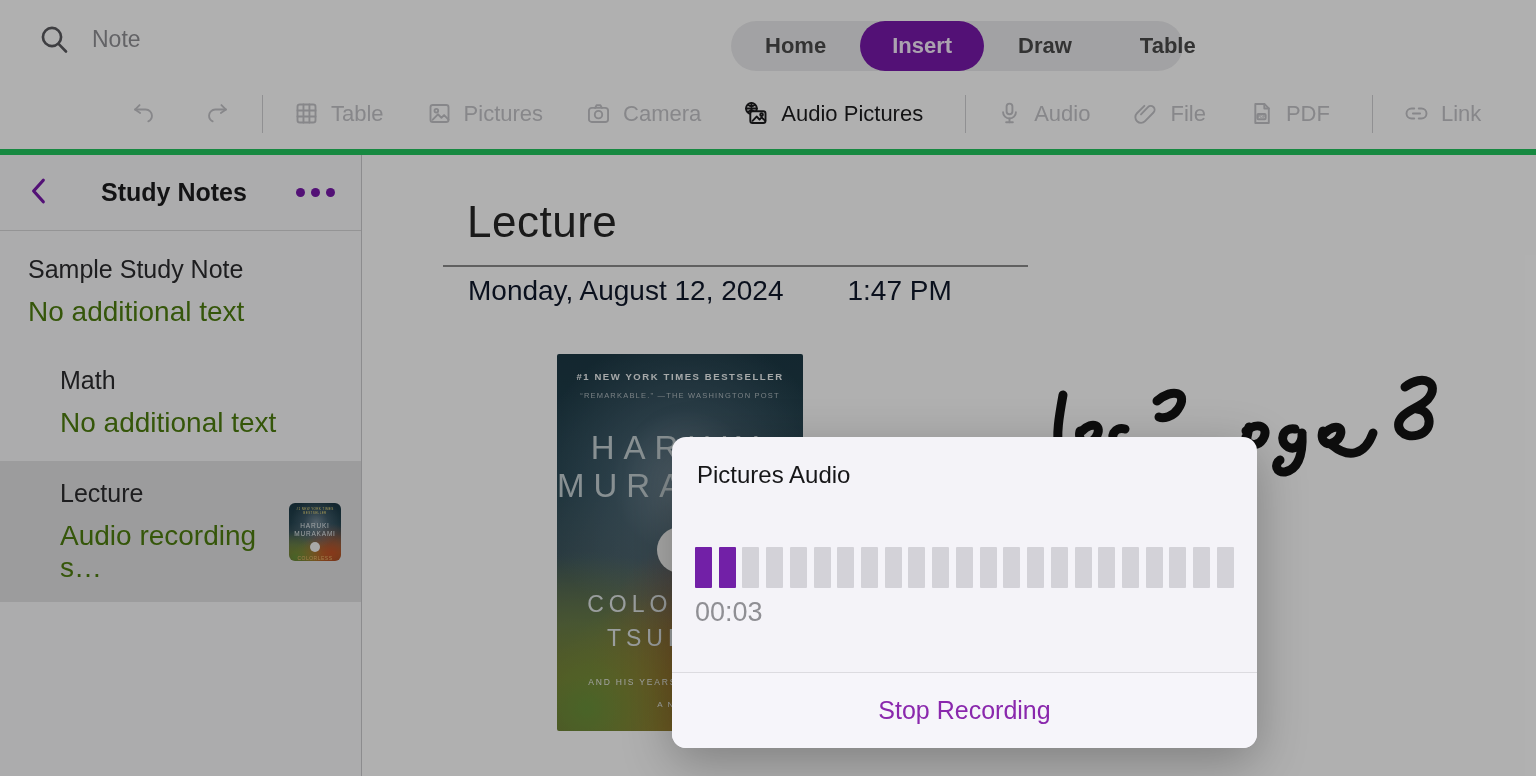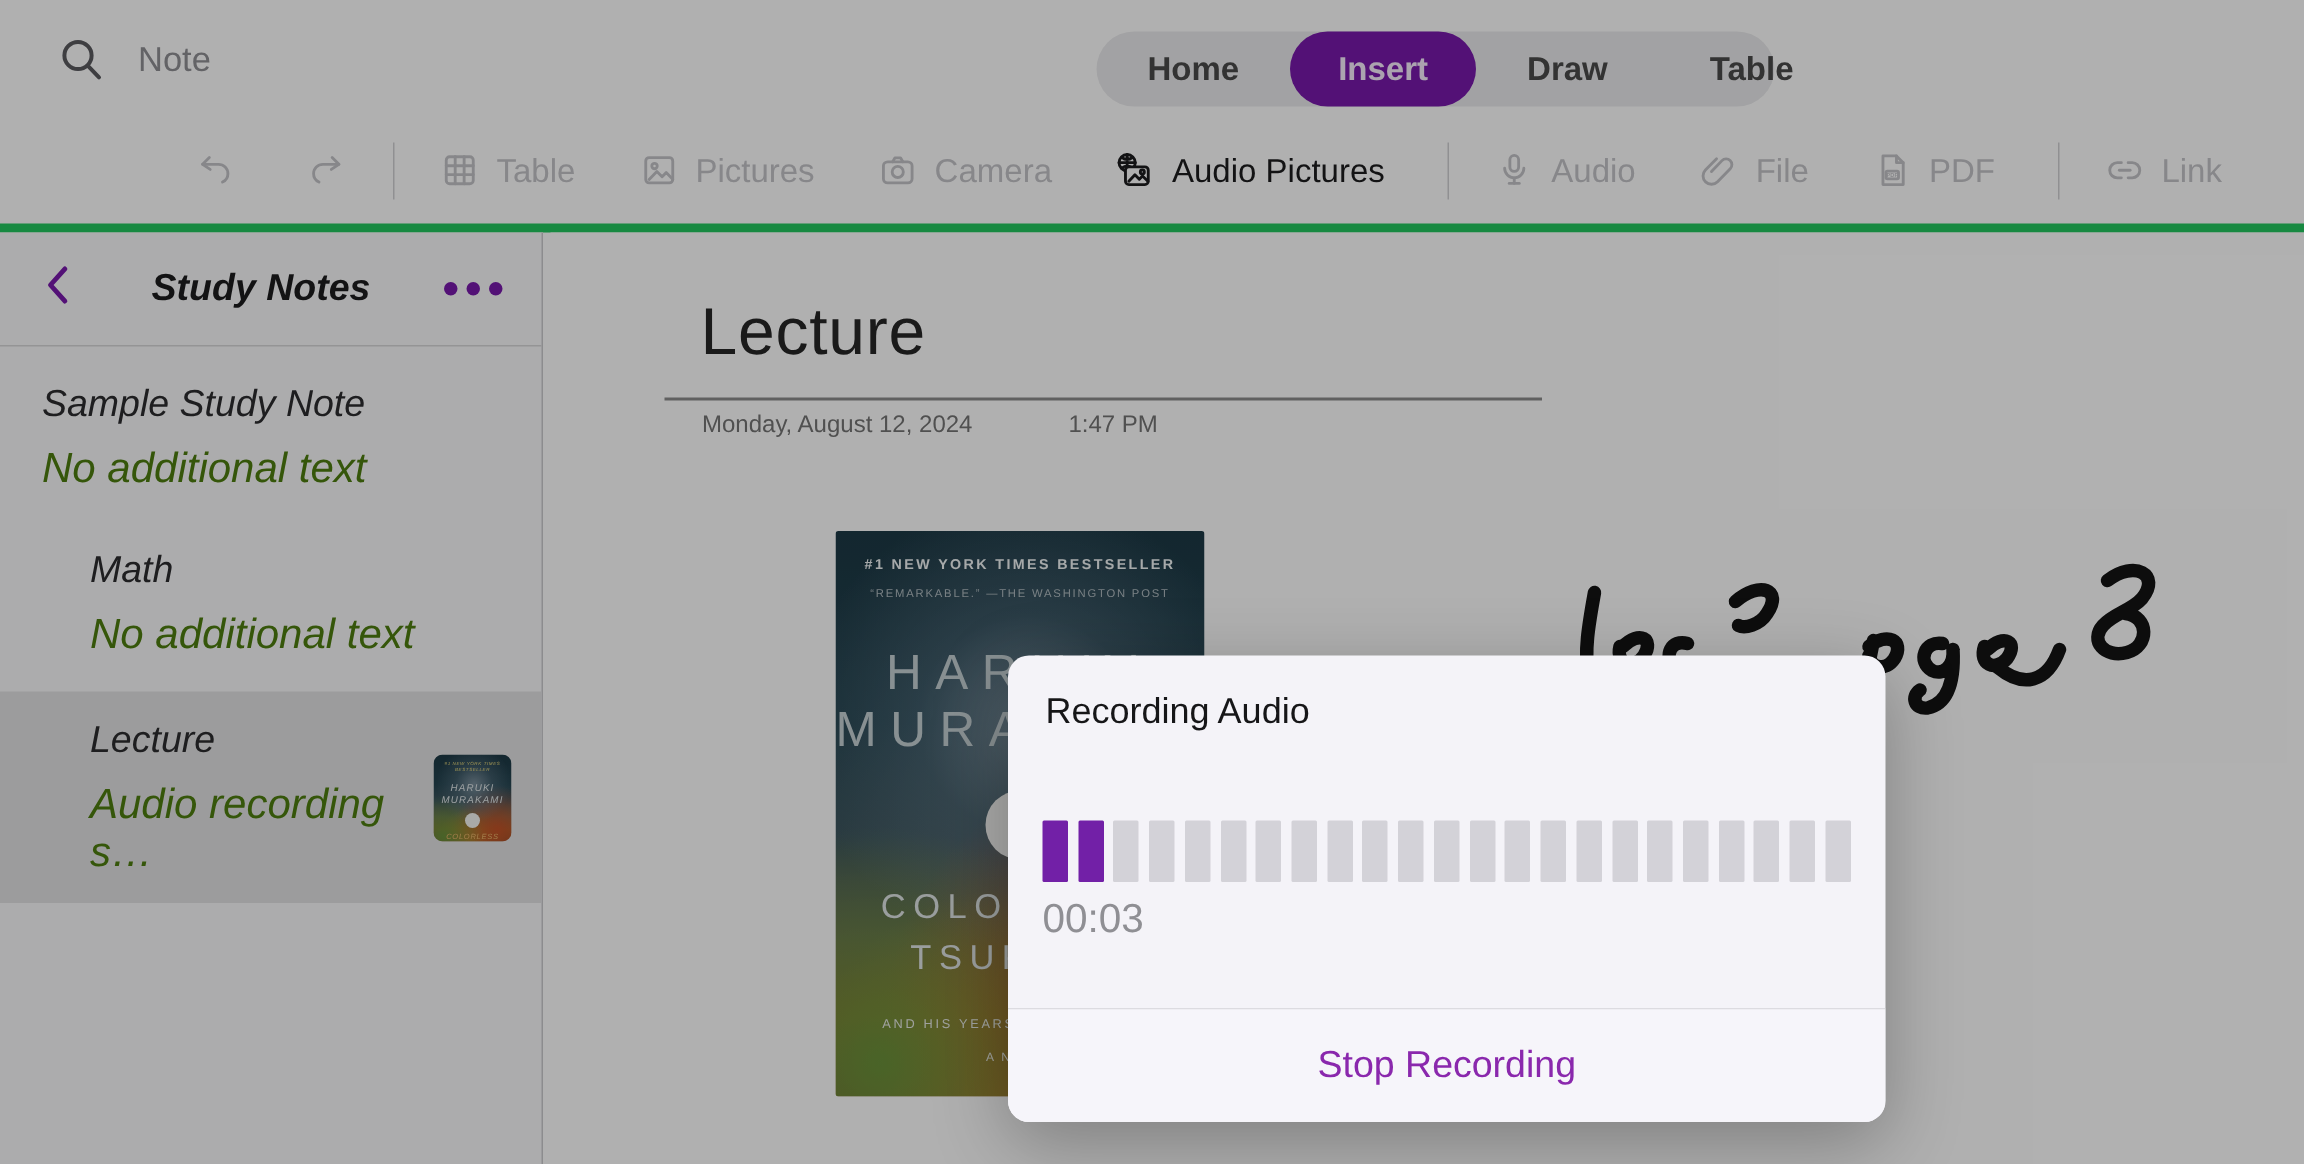--- a/index.html
+++ b/index.html
@@ -17,38 +17,38 @@
 
   
   .toolbar { position:absolute; left:0; top:78px; width:1536px; height:77px; background:#fdfdfd; border-bottom:6px solid #22c55e; display:flex; align-items:center; padding-left:120px; }
   .tb-icon-btn { width:46px; display:flex; justify-content:center; margin-right:28px; color:#c2c2c6; }
   .tb-item { display:flex; align-items:center; gap:11px; font-size:22px; color:#c2c2c6; margin-right:42px; white-space:nowrap; }
   .tb-item svg, .tb-icon-btn svg { width:27px; height:27px; stroke:currentColor; fill:none; stroke-width:1.7; stroke-linecap:round; stroke-linejoin:round; }
   .tb-item.enabled { color:#1c1c1e; font-weight:500; }
   .tb-sep { width:1px; height:38px; background:#cfcfd2; margin:0 30px 0 0; }
 
   
-  .sidebar { position:absolute; left:0; top:155px; width:362px; height:621px; background:#f7f7f8; border-right:1px solid #c9c9cc;font-style:italic; }
+  .sidebar { position:absolute; left:0; top:155px; width:362px; height:621px; background:#f7f7f8; border-right:1px solid #c9c9cc; }
   .sb-header { height:76px; border-bottom:1px solid #d4d4d6; display:flex; align-items:center; justify-content:space-between; padding:0 26px; }
   .sb-back svg { width:26px; height:30px; stroke:#7719aa; stroke-width:3; fill:none; stroke-linecap:round; stroke-linejoin:round; }
   .sb-title { font-size:25px; font-weight:600; color:#1c1c1e; }
   .sb-more { display:flex; gap:6px; }
   .sb-more i { width:9px; height:9px; border-radius:50%; background:#7719aa; }
   .sb-list { padding-top:8px; }
   .sb-item { padding:16px 24px 14px 28px; }
   .sb-item .t { font-size:25px; color:#2c2c2e; margin-bottom:12px; }
   .sb-item .s { font-size:28px; color:#4d7c0f; }
   .sb-item.indent { padding-left:60px; }
   .sb-item.selected { background:#e0e0e1; display:flex; justify-content:space-between; align-items:center; padding-top:18px; padding-bottom:18px; padding-right:20px; }
 
   
   .canvas { position:absolute; left:367px; top:155px; width:1169px; height:621px; background:#fdfdfd; }
   .page-title { position:absolute; left:100px; top:42px; font-size:44px; font-weight:300; color:#262626; letter-spacing:.5px; }
   .title-rule { position:absolute; left:76px; top:110px; width:585px; height:2px; background:#8a8a8a; }
-  .date-row { position:absolute; left:101px; top:120px; display:flex; gap:64px; font-size:16px; color:#737373; }
+  .date-row { position:absolute; left:101px; top:120px; display:flex; gap:64px; font-size:28px; color:#0f172a; }
 
   
   .cover-grad {
     background:
       radial-gradient(circle at 52% 34%, rgba(186,198,212,.55) 0%, rgba(130,150,168,.28) 26%, rgba(0,0,0,0) 54%),
       radial-gradient(circle at 12% 94%, rgba(96,150,60,.85) 0%, rgba(0,0,0,0) 38%),
       radial-gradient(circle at 82% 86%, rgba(196,78,38,.9) 0%, rgba(0,0,0,0) 44%),
       radial-gradient(circle at 48% 102%, rgba(208,152,44,.75) 0%, rgba(0,0,0,0) 36%),
       linear-gradient(180deg,#1c3844 0%,#24434f 34%,#3c545c 54%,#6d6a4f 72%,#96672f 86%,#80512c 100%);
   }
@@ -269,21 +269,21 @@
     <path d="M268 64 C256 62 251 76 261 82 C269 86 276 78 275 68 C276 88 272 104 258 107 C249 108 247 99 253 95"></path>
     <path d="M298 68 C309 57 319 63 311 74 C303 83 292 78 296 66"></path>
     <path d="M305 80 C322 94 338 90 346 68"></path>
     <path d="M378 22 C396 8 414 18 401 34 C394 42 382 44 375 52 C366 62 376 74 391 70 C406 66 406 46 390 44"></path>
   </svg>
 </div>
 
 <div class="dim"></div>
 
 <div class="modal">
-  <div class="modal-title">Recording Audio</div>
+  <div class="modal-title">Pictures Audio</div>
   <div class="meter">
       <span class="meter-bar on"></span>
       <span class="meter-bar on"></span>
       <span class="meter-bar"></span>
       <span class="meter-bar"></span>
       <span class="meter-bar"></span>
       <span class="meter-bar"></span>
       <span class="meter-bar"></span>
       <span class="meter-bar"></span>
       <span class="meter-bar"></span>

